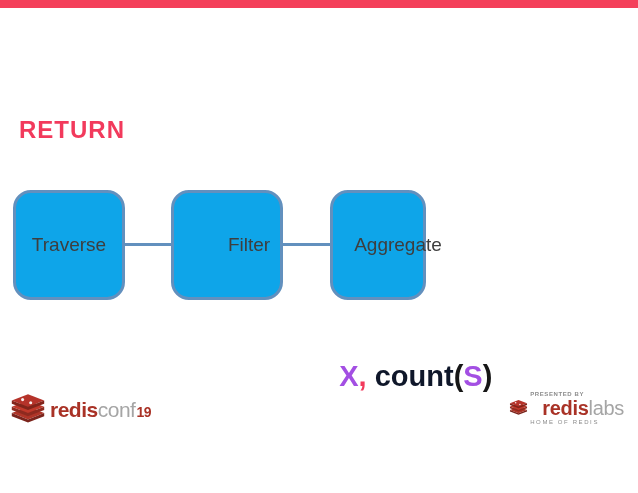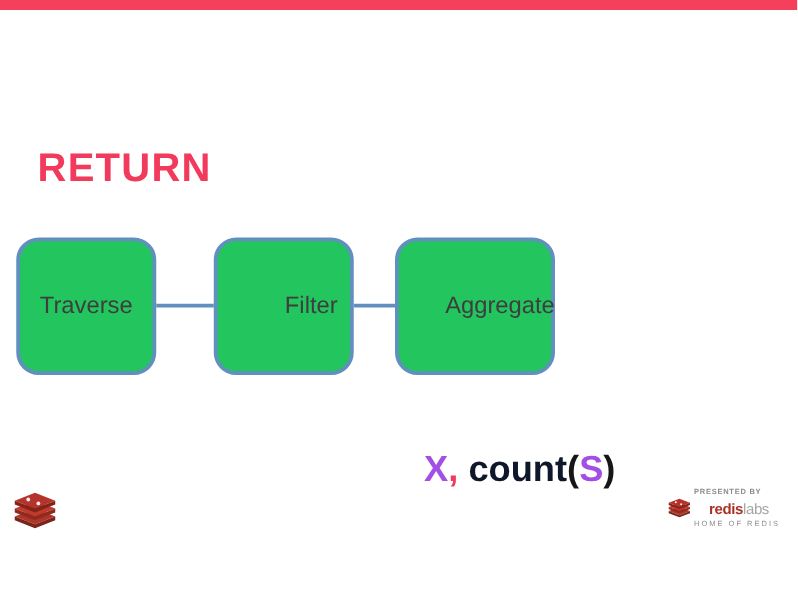--- a/index.html
+++ b/index.html
@@ -1,46 +1,46 @@
 <!DOCTYPE html>
 <html><head>
 <meta charset="utf-8">
 <style>
   html,body{margin:0;padding:0;background:#ffffff;}
   .slide{
     position:relative;width:638px;height:493px;background:#ffffff;overflow:hidden;
     font-family:"Liberation Sans","DejaVu Sans",sans-serif;
   }
   .topbar{position:absolute;top:0;left:0;width:638px;height:8px;}
-  .title{position:absolute;top:116px;left:30px;margin:0;font-size:32px;font-weight:bold;letter-spacing:1px;}
+  .title{position:absolute;top:116px;left:19px;margin:0;font-size:24px;font-weight:bold;letter-spacing:1px;}
   .node{
     position:absolute;top:190px;height:110px;box-sizing:border-box;
-    border:3px solid;border-radius:18px;background:#22c55e;
+    border:3px solid;border-radius:18px;background:#0ea5e9;
     display:flex;align-items:center;justify-content:center;z-index:2;
   }
   .node span{font-size:19px;color:#3E3E3E;}
   .node-1{left:13px;width:112px;}
   .node-2{left:171px;width:112px;padding-left:44px;}
-  .node-3{left:316px;width:128px;padding-left:40px;}
+  .node-3{left:330px;width:96px;padding-left:40px;}
   .connector{position:absolute;top:243px;height:3px;z-index:1;}
   .conn-1{left:125px;width:46px;}
   .conn-2{left:283px;width:47px;}
   .expr{position:absolute;top:327px;left:307px;font-size:29px;font-weight:bold;white-space:pre;}
   
   .conf-logo{position:absolute;left:10px;top:392px;display:flex;align-items:center;}
   .conf-logo svg{display:block;}
   .conf-text{margin-left:4px;font-size:21px;letter-spacing:-0.5px;line-height:1;}
   .conf-brand{font-weight:bold;}
   .conf-year{font-size:14px;font-weight:bold;margin-left:1px;}
   
   .labs-block{position:absolute;right:14px;top:391px;display:flex;flex-direction:column;align-items:flex-start;}
   .presented{font-size:6px;letter-spacing:0.6px;font-weight:bold;margin-left:21px;}
   .labs-row{display:flex;align-items:center;margin-top:1px;}
   .labs-row svg{display:block;}
-  .labs-text{margin-left:14px;font-size:12px;letter-spacing:-0.3px;line-height:1;}
+  .labs-text{margin-left:14px;font-size:20px;letter-spacing:-0.3px;line-height:1;}
   .labs-brand{font-weight:bold;}
   .tagline{font-size:6px;letter-spacing:1.6px;margin-left:21px;margin-top:1px;}
 </style>
 </head>
 <body>
 
 <div class="slide">
 
   <div class="topbar" style="background: rgb(244, 64, 90);"></div>
 
@@ -72,20 +72,23 @@
         <path d="M20 16 L38 23 L20 30 L2 23 Z" fill="#B03528"></path>
         <path d="M2 23 L20 30 L38 23 L38 26.5 L20 33.5 L2 26.5 Z" fill="#7B241C"></path>
         <path d="M20 9 L38 16 L20 23 L2 16 Z" fill="#C0392B"></path>
         <path d="M2 16 L20 23 L38 16 L38 19.5 L20 26.5 L2 19.5 Z" fill="#8E2A1F"></path>
         <path d="M20 2 L38 9 L20 16 L2 9 Z" fill="#B5332A"></path>
         <path d="M2 9 L20 16 L38 9 L38 12.5 L20 19.5 L2 12.5 Z" fill="#82241A"></path>
         <circle cx="14" cy="8" r="1.7" fill="#ffffff" opacity="0.92"></circle>
         <circle cx="23" cy="11.5" r="1.7" fill="#ffffff" opacity="0.92"></circle>
       </svg>
     </span>
+    <span class="conf-text">
+      <span class="conf-brand" style="color: rgb(169, 50, 38);">redis</span><span style="color: rgb(165, 165, 165);">conf</span><span class="conf-year" style="color: rgb(169, 50, 38);">19</span>
+    </span>
   </div>
 
   <div class="labs-block">
     <span class="presented" style="color: rgb(140, 140, 140);">PRESENTED BY</span>
     <span class="labs-row">
       <span>
         <svg width="19" height="18" viewBox="0 0 40 38" aria-hidden="true">
           <path d="M20 16 L38 23 L20 30 L2 23 Z" fill="#B03528"></path>
           <path d="M2 23 L20 30 L38 23 L38 26.5 L20 33.5 L2 26.5 Z" fill="#7B241C"></path>
           <path d="M20 9 L38 16 L20 23 L2 16 Z" fill="#C0392B"></path>

